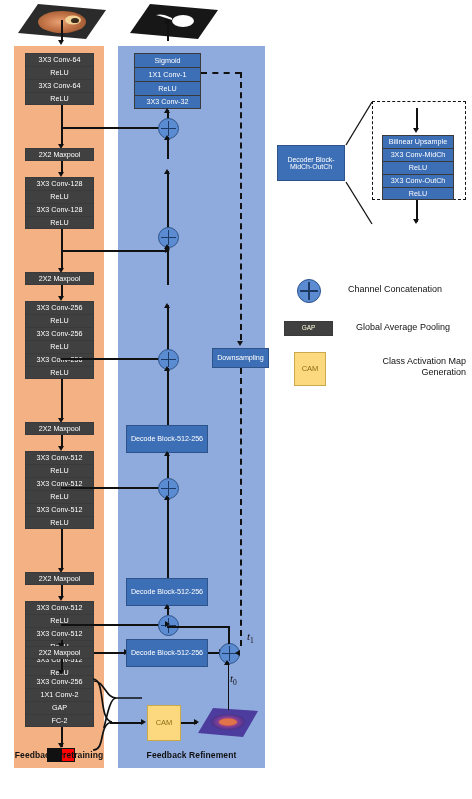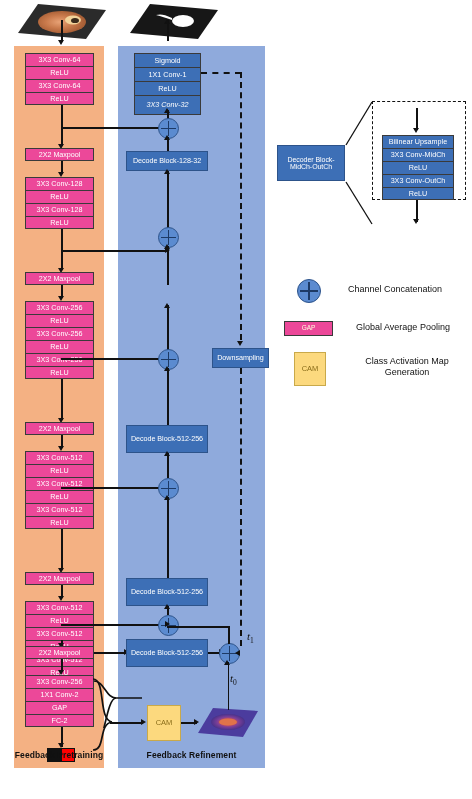--- a/index.html
+++ b/index.html
@@ -21,21 +21,21 @@
   .lbl-decoder{left:118px;top:750px;width:147px;}
 
   
   .blk{
     position:absolute;box-sizing:border-box;
     display:flex;align-items:center;justify-content:center;
     text-align:center;color:#fff;line-height:1.02;
     font-size:7.2px;letter-spacing:-.05px;
     border:0.6px solid #3a3a3a;
   }
-  .red{background:#ec4899;}
+  .red{background:#404040;}
   .blue{background:#3D6FB6;border-color:#2d538a;}
   .yellow{background:#FCD97E;border:1px solid #c9a94a;color:#8a6d1a;font-size:7.5px;}
 
   
   .stack{position:absolute;}
   .stack .row{
     box-sizing:border-box;width:100%;
     display:flex;align-items:center;justify-content:center;
     color:#fff;font-size:7.2px;line-height:1;
     border:0.6px solid #3a3a3a;border-bottom:none;
@@ -208,29 +208,28 @@
   <div class="hline" style="left:61px;top:624px;width:106px;"></div>
   <div class="arrow-r" style="left:165px;top:620.5px;"></div>
 
   <div class="hline" style="left:94px;top:652px;width:32px;"></div>
   <div class="arrow-r" style="left:124px;top:648.5px;"></div>
 
   <div class="stack" id="dec-head" style="left:134px;top:53px;width:67px;">
       <div class="row blue" style="height: 14px;">Sigmoid</div>
       <div class="row blue" style="height: 14px;">1X1 Conv-1</div>
       <div class="row blue" style="height: 14px;">ReLU</div>
-      <div class="row blue" style="height: 20px; font-style: italic;">3X3 Conv-32</div>
+      <div class="row blue" style="height: 14px;">3X3 Conv-32</div>
     </div>
   <div class="vline" style="left:167px;top:110px;height:16px;"></div>
   <div class="arrow-u" style="left:163.5px;top:108px;"></div>
   <div class="concat" style="left:158px;top:118px;"></div>
 
   <div class="vline" style="left:167px;top:137px;height:22px;"></div>
   <div class="arrow-u" style="left:163.5px;top:135px;"></div>
-  <div class="blk blue" style="left:126px;top:151px;width:82px;height:20px;">Decode Block-128-32</div>
 
   <div class="vline" style="left:167px;top:171px;height:62px;"></div>
   <div class="arrow-u" style="left:163.5px;top:169px;"></div>
   <div class="concat" style="left:158px;top:227px;"></div>
 
   <div class="vline" style="left:167px;top:246px;height:39px;"></div>
   <div class="arrow-u" style="left:163.5px;top:244px;"></div>
 
   <div class="vline" style="left:167px;top:305px;height:46px;"></div>
   <div class="arrow-u" style="left:163.5px;top:303px;"></div>
@@ -339,15 +338,15 @@
   <div class="vline" style="left:416px;top:200px;height:22px;"></div>
   <div class="arrow-d" style="left:412.5px;top:219px;"></div>
 
   <div class="concat" style="left:297px;top:279px;width:22px;height:22px;"></div>
   <div class="legend-text" style="left:348px;top:284px;width:124px;">Channel Concatenation</div>
 
   <div class="blk red legend-chip" style="left:284px;top:321px;width:49px;height:15px;font-size:6.5px;color:#ffd;">GAP</div>
   <div class="legend-text" style="left:328px;top:322px;width:124px;margin-left:28px;">Global Average Pooling</div>
 
   <div class="blk yellow legend-chip" style="left:294px;top:352px;width:32px;height:34px;">CAM</div>
-  <div class="legend-text" style="left:348px;top:356px;width:118px;text-align:center;">Class Activation Map Generation</div>
+  <div class="legend-text" style="left:348px;top:356px;width:118px;text-align:right;">Class Activation Map Generation</div>
 
 </div>
 
 </body></html>

